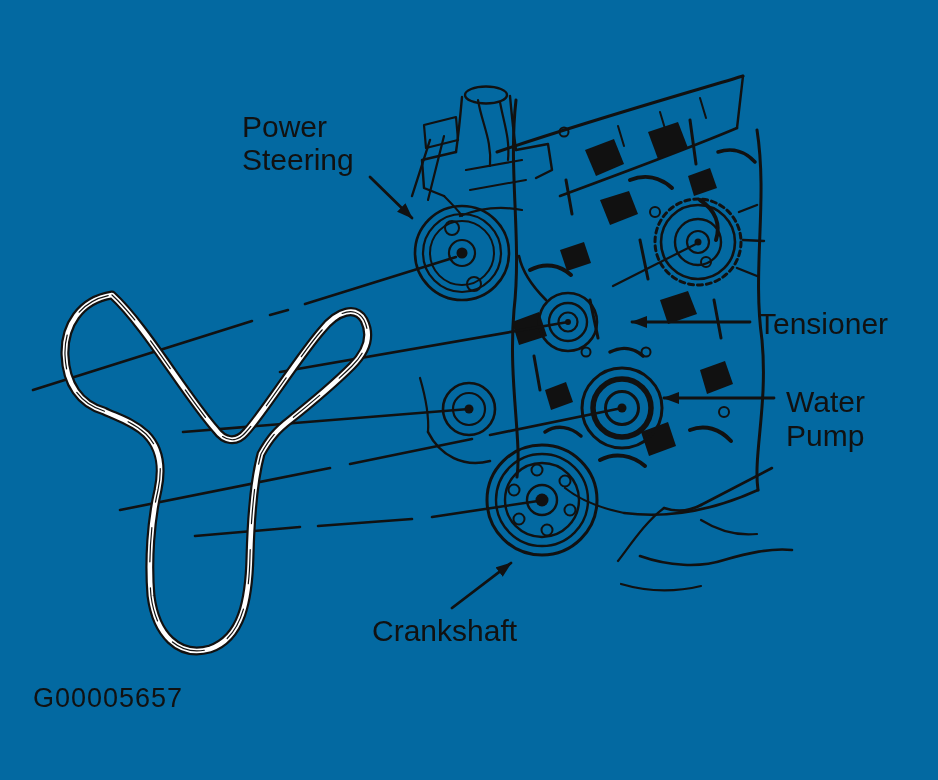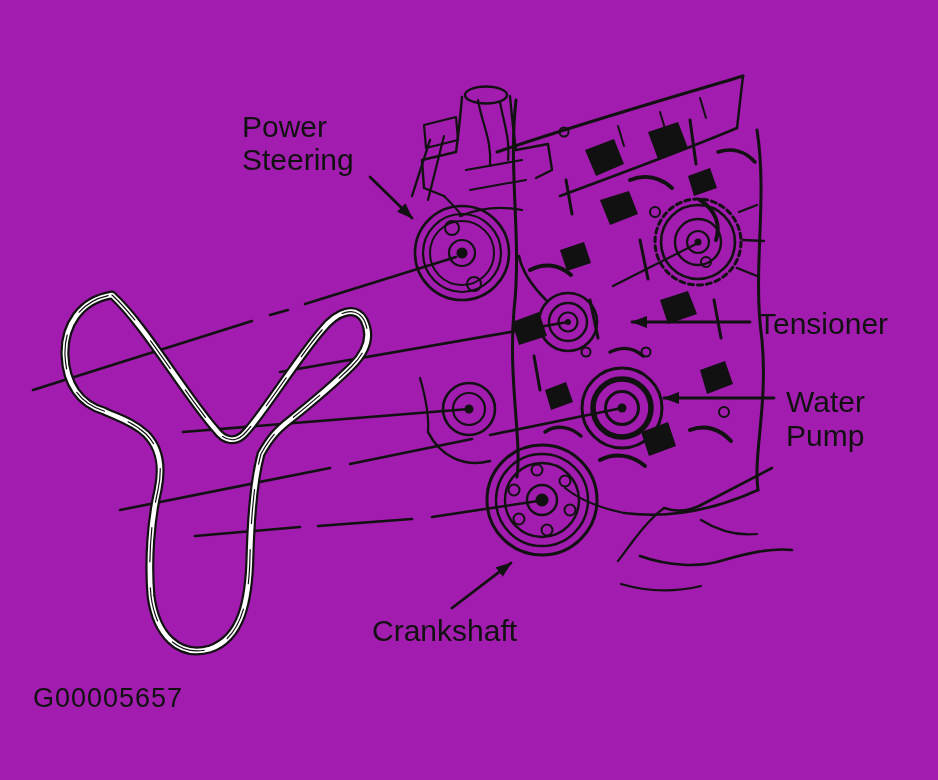--- a/index.html
+++ b/index.html
@@ -1,16 +1,16 @@
 <!DOCTYPE html>
 <html><head>
 <meta charset="utf-8">
 <style>
   html,body{margin:0;padding:0;background:#ffffff;}
-  .stage{position:relative;width:938px;height:780px;background:#a21caf;overflow:hidden;
+  .stage{position:relative;width:938px;height:780px;background:#0369a1;overflow:hidden;
          font-family:"Liberation Sans", sans-serif;}
   svg{position:absolute;left:0;top:0;}
   .lbl{font-family:"Liberation Sans", sans-serif;font-size:30px;fill:#111;}
   .code{font-family:"Liberation Sans", sans-serif;font-size:27px;fill:#111;letter-spacing:1px;}
   .ink{stroke:#111;fill:none;stroke-linecap:round;stroke-linejoin:round;}
   .blob{fill:#111;stroke:none;}
 </style>
 </head>
 <body>
 

